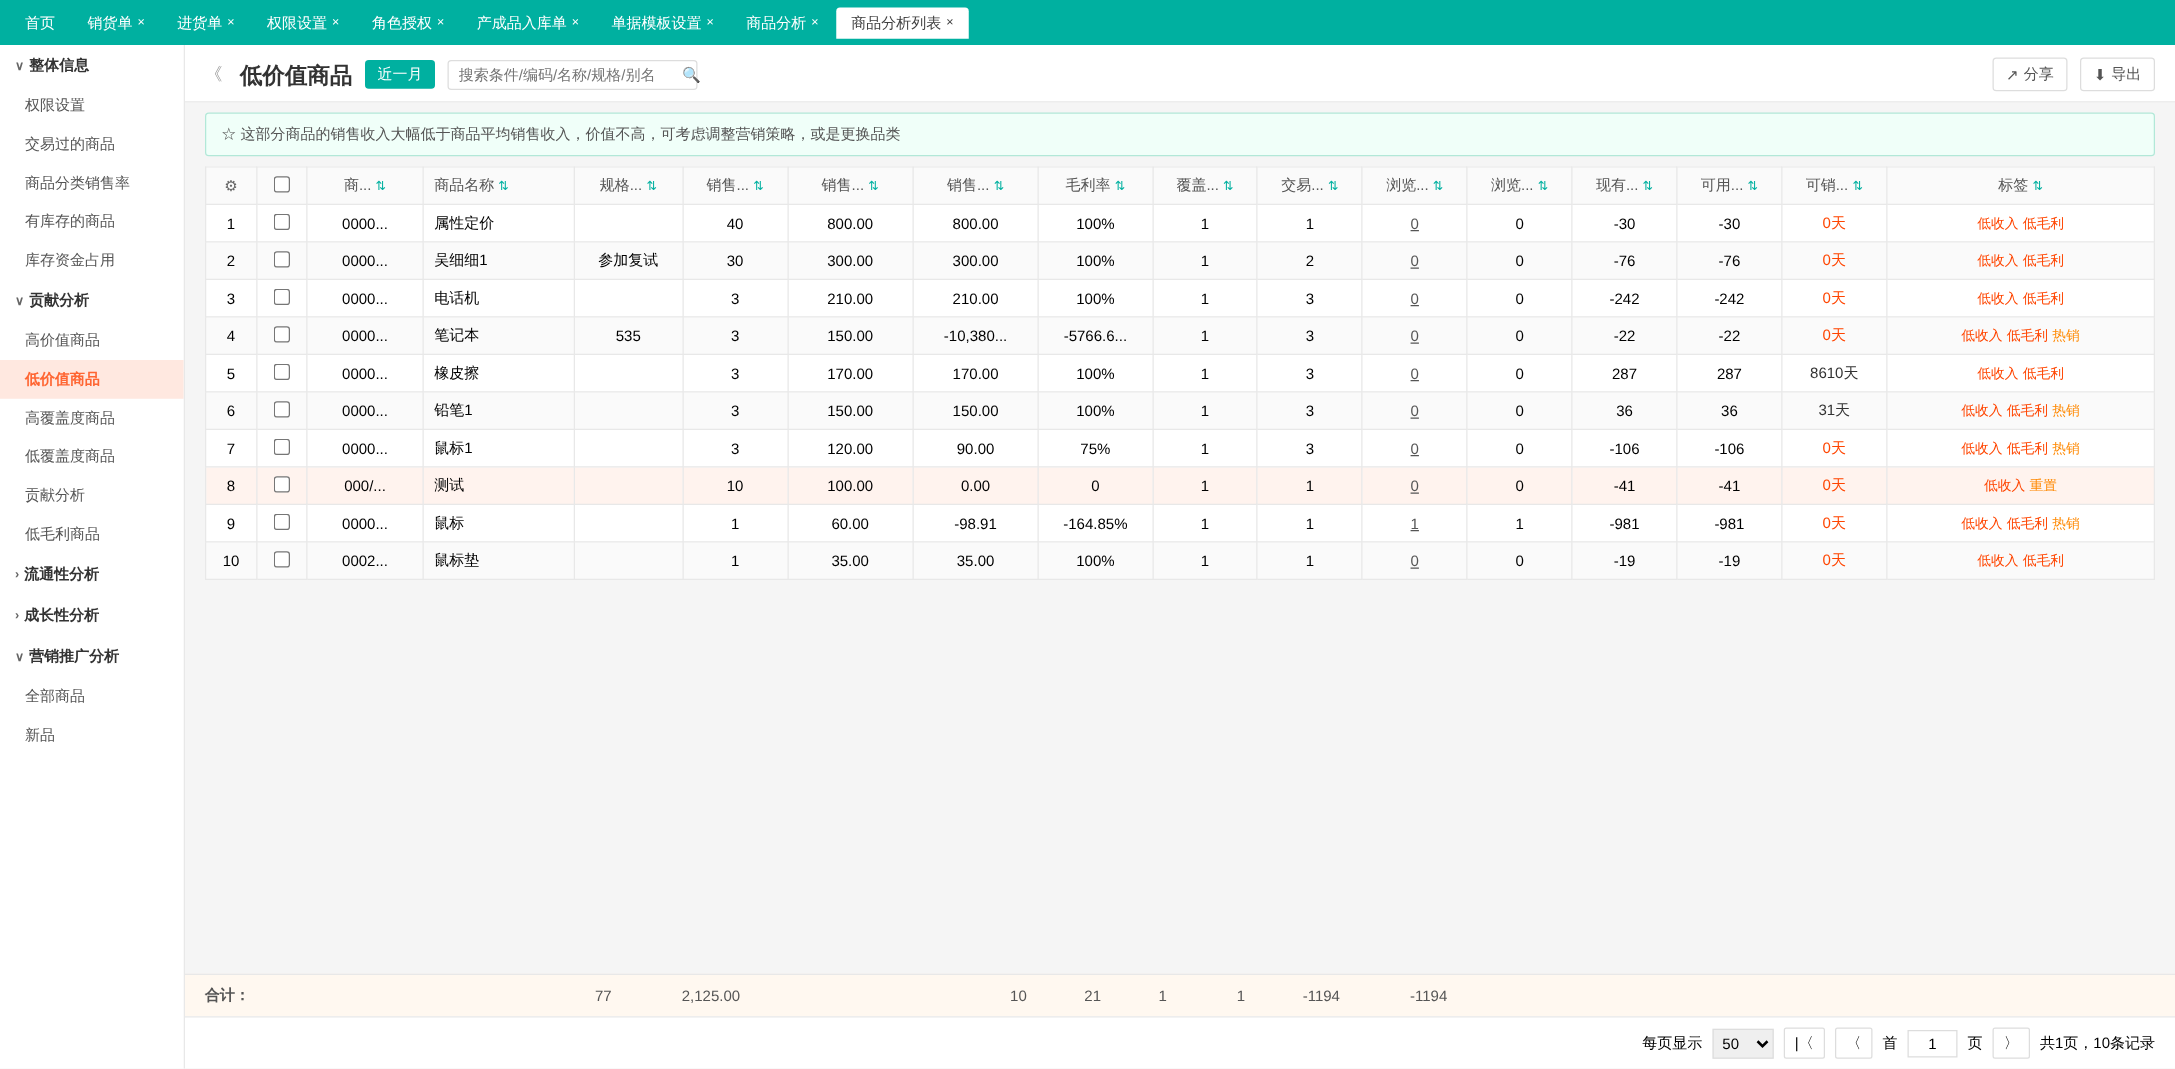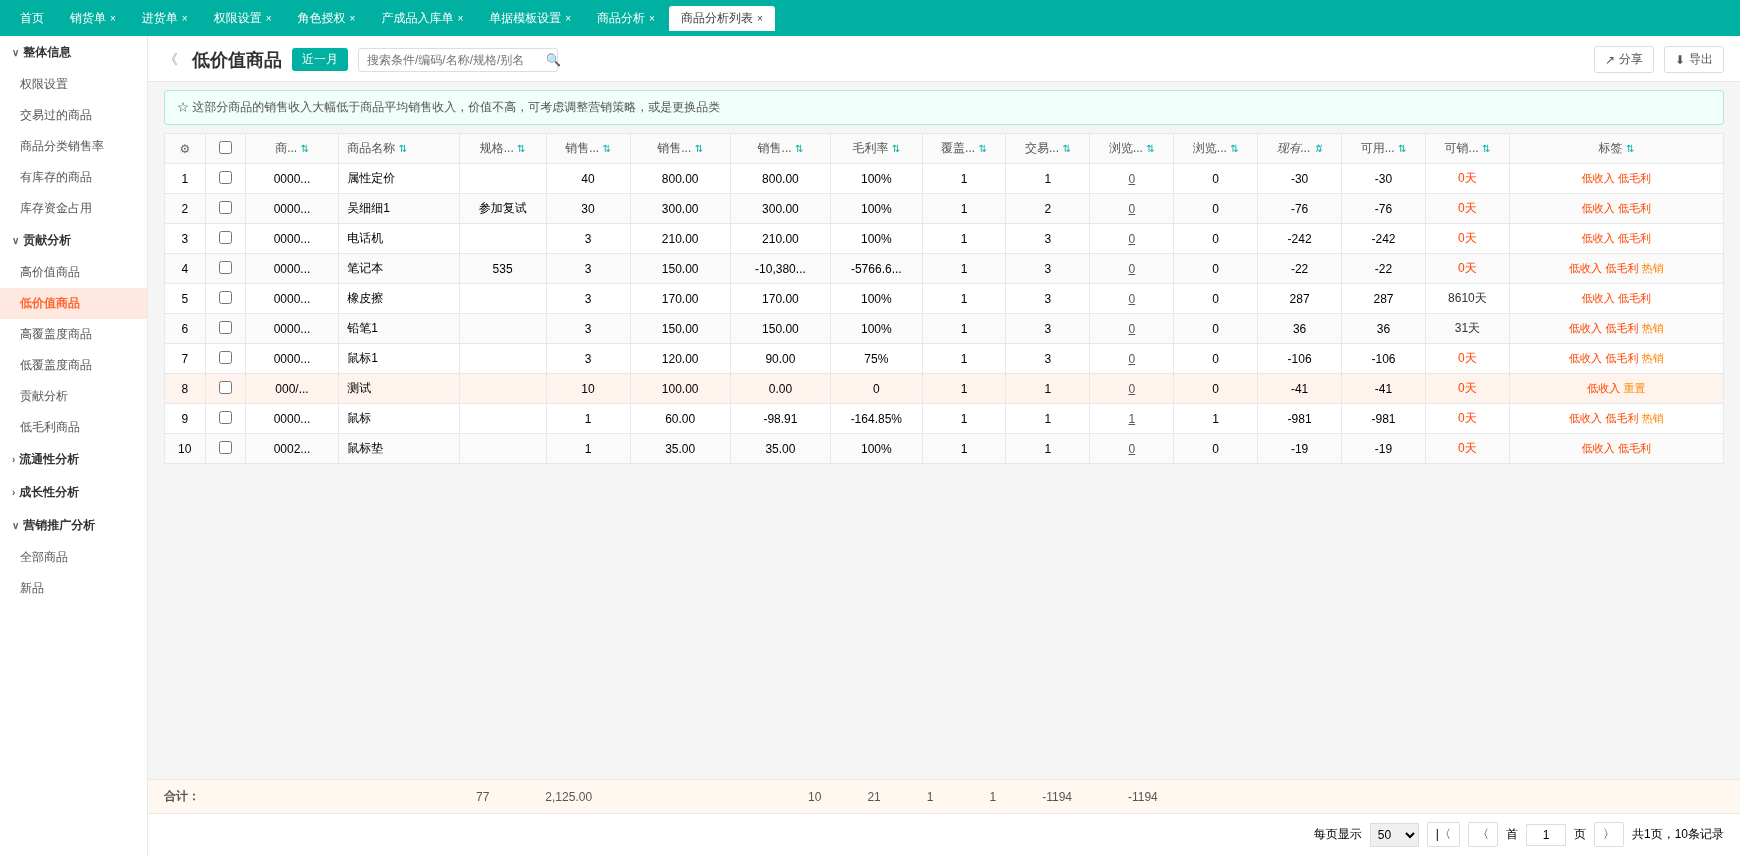--- a/index.html
+++ b/index.html
@@ -204,21 +204,21 @@
     .col-name { width: 90px; text-align: left; }
     .col-spec { width: 60px; }
     .col-sales-qty { width: 50px; }
     .col-sales-amt { width: 75px; }
     .col-sales2 { width: 75px; }
     .col-margin { width: 60px; }
     .col-cover { width: 55px; }
     .col-trade { width: 55px; }
     .col-browse1 { width: 55px; }
     .col-browse2 { width: 55px; }
-    .col-stock1 { width: 55px; font-style: italic; }
+    .col-stock1 { width: 55px; }
     .col-stock2 { width: 55px; }
     .col-sell { width: 55px; }
     .col-tags { width: 160px; text-align: center; }
 
     .gear-icon { cursor: pointer; color: #666; }
     .toggle-sidebar { cursor: pointer; color: #999; font-size: 14px; margin-right: 4px; }
   </style>
 </head>
 <body>
 

